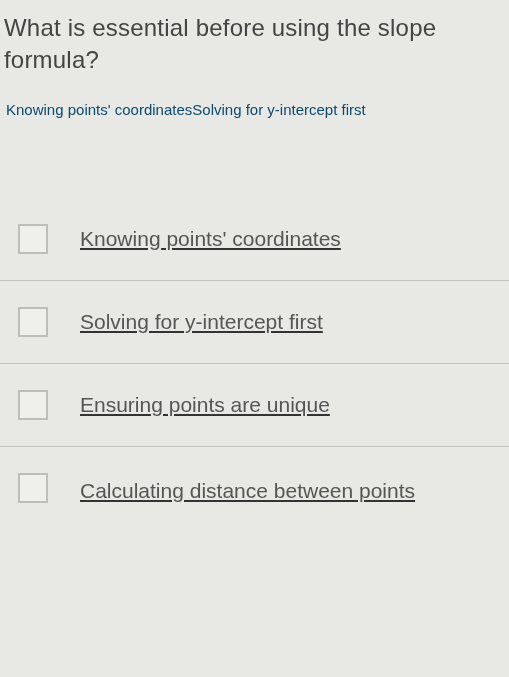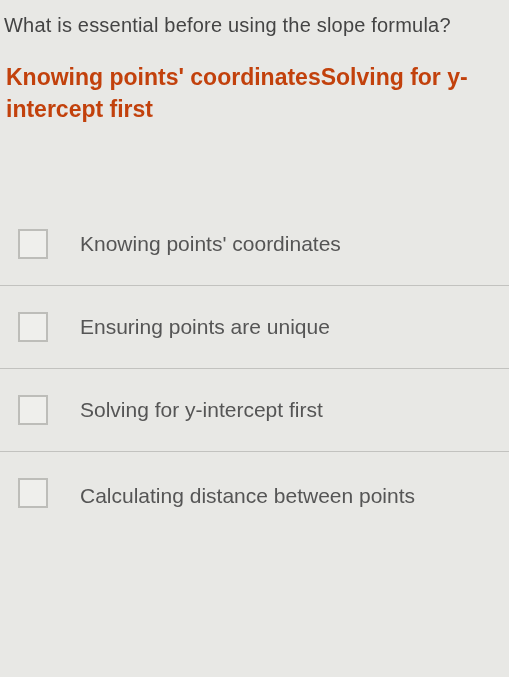--- a/index.html
+++ b/index.html
@@ -13,36 +13,37 @@
       background: #e8e8e5;
       font-family: Arial, Helvetica, sans-serif;
       color: #333;
       overflow: hidden;
       position: relative;
     }
     .question-area {
       padding: 12px 8px 0 4px;
     }
     .question-text {
-      font-size: 20px;
+      font-size: 24px;
       color: #444;
       line-height: 1.35;
       font-weight: 400;
       letter-spacing: 0.2px;
     }
     .answer-preview {
       margin-top: 22px;
-      font-size: 23px;
-      color: #c2410c;
+      font-size: 15px;
+      color: #0c4a6e;
       line-height: 1.4;
-      font-weight: 700;
+      font-weight: 400;
       padding: 0 6px 0 2px;
     }
     .options-container {
       margin-top: 78px;
+      text-decoration: underline;
     }
     .option-row {
       display: flex;
       align-items: center;
       padding: 26px 0 26px 18px;
       border-bottom: 1px solid #c2c2bf;
     }
     .option-row:first-child {
       border-top: none;
     }
@@ -73,23 +74,23 @@
   <div class="answer-preview">Knowing points' coordinatesSolving for y-intercept first</div>
 </div>
 
 <div class="options-container">
   <div class="option-row">
     <div class="checkbox"></div>
     <div class="option-label">Knowing points' coordinates</div>
   </div>
   <div class="option-row">
     <div class="checkbox"></div>
-    <div class="option-label">Ensuring points are unique</div>
+    <div class="option-label">Solving for y-intercept first</div>
   </div>
   <div class="option-row">
     <div class="checkbox"></div>
-    <div class="option-label">Solving for y-intercept first</div>
+    <div class="option-label">Ensuring points are unique</div>
   </div>
   <div class="option-row last-option">
     <div class="checkbox"></div>
     <div class="option-label">Calculating distance between points</div>
   </div>
 </div>
 
 </body></html>

